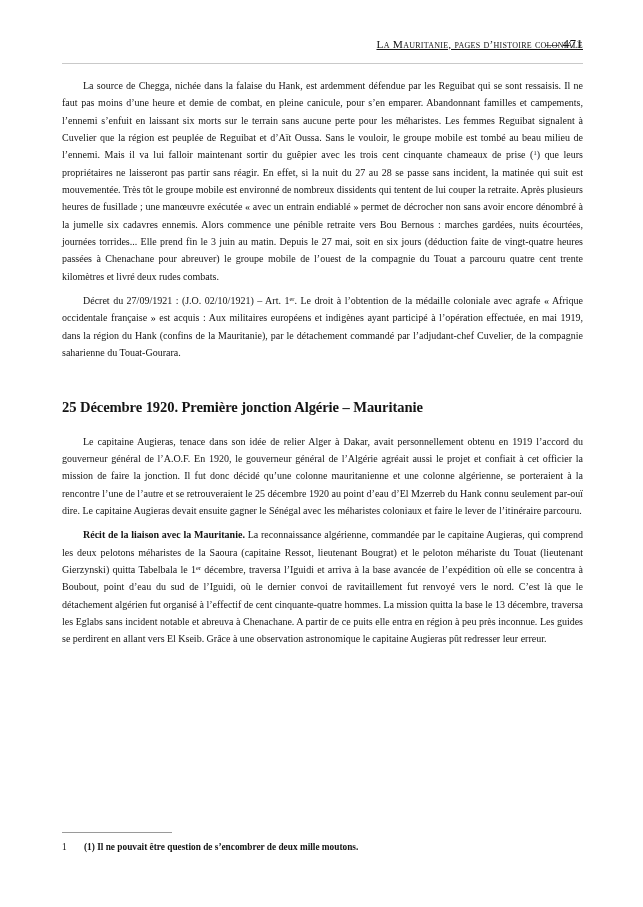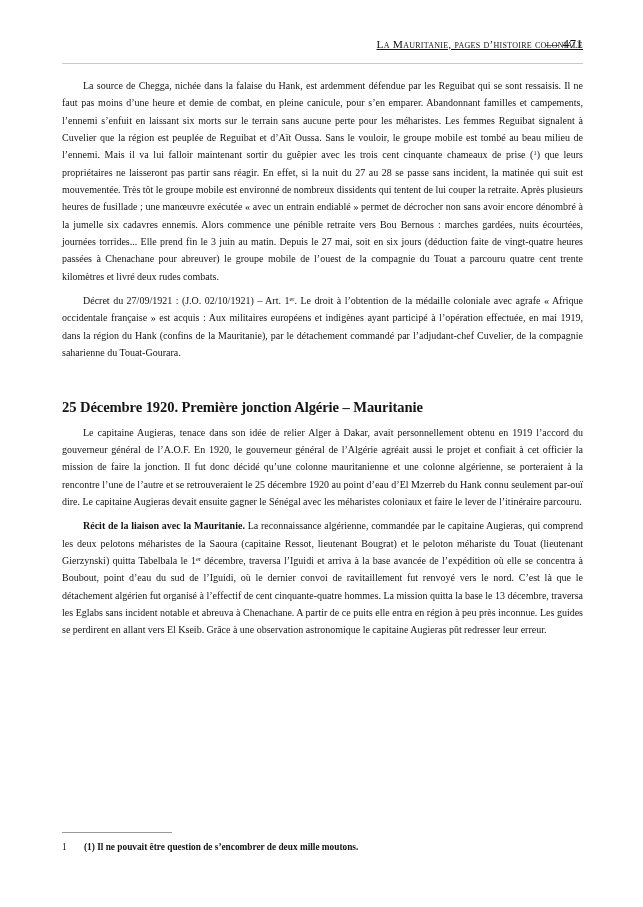--- a/index.html
+++ b/index.html
@@ -80,21 +80,21 @@
     font-weight: bold;
     margin-top: 17px;
     margin-bottom: 2px;
   }
 
   .section-head {
     font-size: 14.6px;
     line-height: 19px;
     font-weight: bold;
     margin-top: 36px;
-    margin-bottom: 7px;
+    margin-bottom: 16px;
     letter-spacing: -0.1px;
   }
 
   
   .footnote-zone {
     position: absolute;
     left: 62px;
     top: 832px;
     width: 521px;
   }

